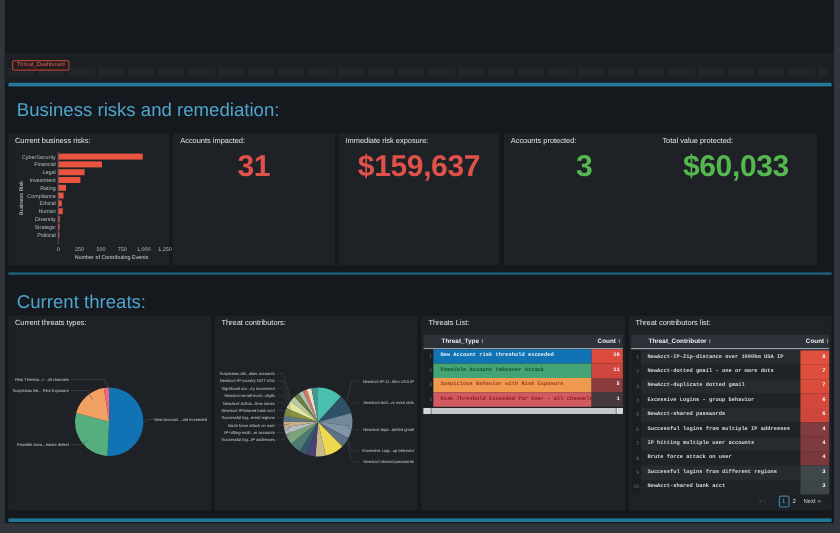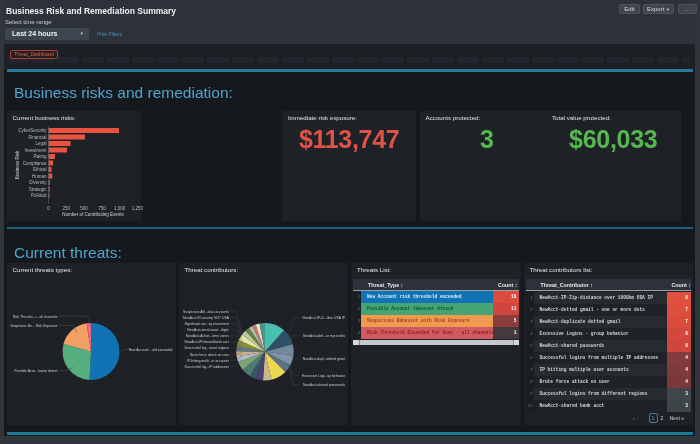--- a/index.html
+++ b/index.html
@@ -40,29 +40,20 @@
 .t1c,.t2c { position:absolute; height:12px; color:#fff; font-family:"Liberation Mono",monospace;
   font-size:4.5px; font-weight:700; line-height:12px; text-align:right; }
 .t1c { left:142px; width:25.5px; padding-right:2px; }
 .t2c { left:143.5px; width:24px; padding-right:3px; }
 .t1n,.t2n { position:absolute; left:2px; width:8px; height:12px; background:#1a1e23; color:#6f767d;
   font-size:4.2px; line-height:12px; text-align:right; padding-right:1px; }
 .t2n { left:2px; width:8px; }
 </style></head>
 <body>
 <div id="app">
-  <div id="hdr">
-    <div id="title">Business Risk and Remediation Summary</div>
-    <div class="topbtn" style="left:615px;width:21px;">Edit</div>
-    <div class="topbtn" style="left:639px;width:31px;">Export <span style="font-size:4px;">▼</span></div>
-    <div class="topbtn" style="left:674px;width:19px;">…</div>
-    <div id="sel">Select time range</div>
-    <div id="dd">Last 24 hours<span class="car">▼</span></div>
-    <div id="hide">Hide Filters</div>
-  </div>
   <div id="btnrow">
     <div style="position:absolute;left:3px;top:12.5px;width:683px;height:6px;
       background:repeating-linear-gradient(90deg,#22262c 0px,#22262c 22px,#1b1f24 22px,#1b1f24 25px);"></div>
     <div id="tdbtn">Threat_Dashboard</div>
   </div>
   <div class="tealline" style="top:69px;height:3px;background:#27789a;"></div>
   <div class="tealline" style="top:226.5px;height:2.5px;background:#1d627e;"></div>
   <div class="tealline" style="top:431.5px;height:3px;background:#1f7795;"></div>
   <div class="h1" style="top:84px;">Business risks and remediation:</div>
   <div class="h1" style="top:243.5px;">Current threats:</div>
@@ -96,23 +87,27 @@
 <text x="59.3" y="98.5" text-anchor="middle" class="ax">250</text>
 <text x="77.1" y="98.5" text-anchor="middle" class="ax">500</text>
 <text x="94.9" y="98.5" text-anchor="middle" class="ax">750</text>
 <text x="112.7" y="98.5" text-anchor="middle" class="ax">1,000</text>
 <text x="130.5" y="98.5" text-anchor="middle" class="ax">1,250</text>
 <line x1="41.5" y1="15.5" x2="41.5" y2="92.5" stroke="#5a6067" stroke-width="0.7"></line>
 <text x="86" y="105" text-anchor="middle" class="axt">Number of Contributing Events</text>
 <text x="12" y="54" text-anchor="middle" class="axt" transform="rotate(-90 12 54)">Business Risk</text>
     </svg>
   </div>
+  <div class="panel" style="left:140.2px;top:111px;width:134.5px;height:110px;">
+    <div class="plabel">Accounts impacted:</div>
+    <div class="bignum red">31</div>
+  </div>
   <div class="panel" style="left:277.9px;top:111px;width:134.5px;height:110px;">
     <div class="plabel">Immediate risk exposure:</div>
-    <div class="bignum red">$113,747</div>
+    <div class="bignum red">$159,637</div>
   </div>
   <div class="panel" style="left:415.6px;top:111px;width:134.5px;height:110px;">
     <div class="plabel">Accounts protected:</div>
     <div class="bignum green">3</div>
   </div>
   <div class="panel" style="left:542px;top:111px;width:134.5px;height:110px;">
     <div class="plabel">Total value protected:</div>
     <div class="bignum green">$60,033</div>
   </div>
 

